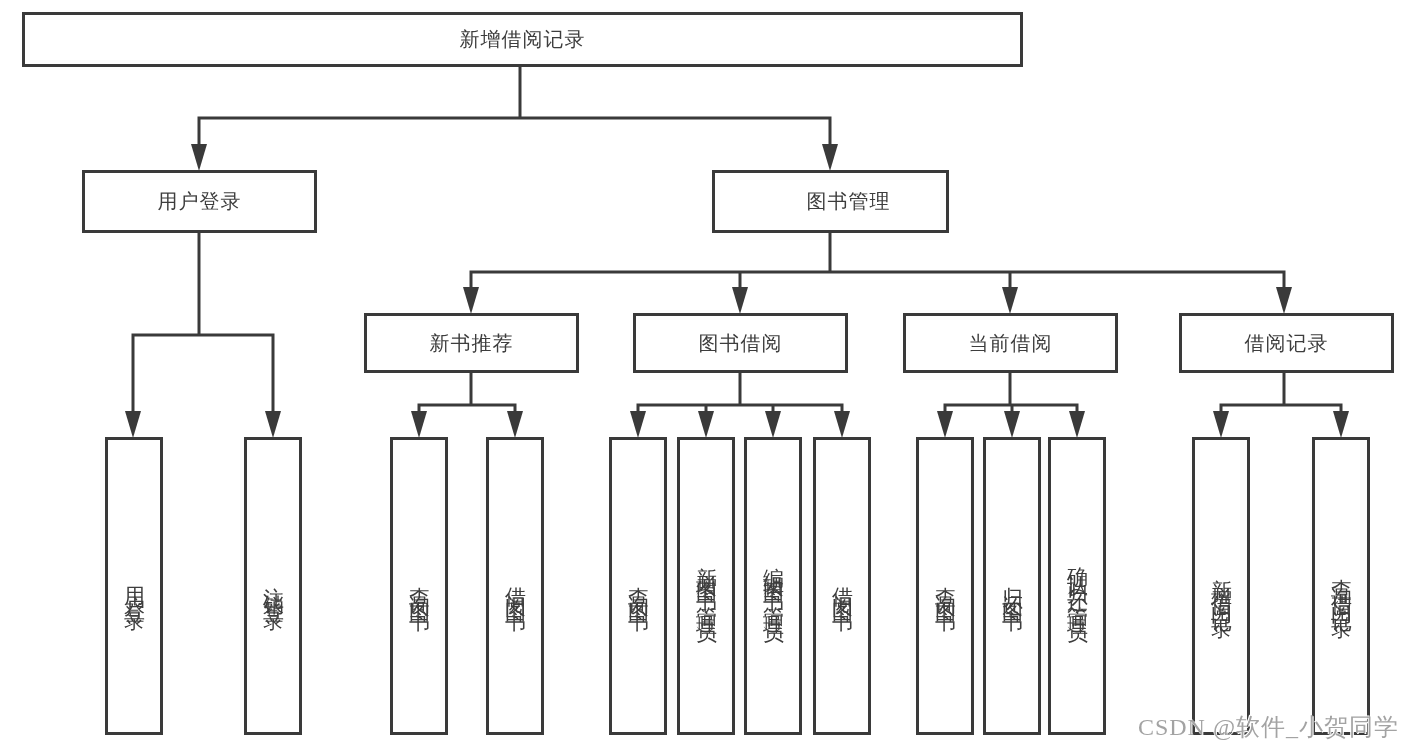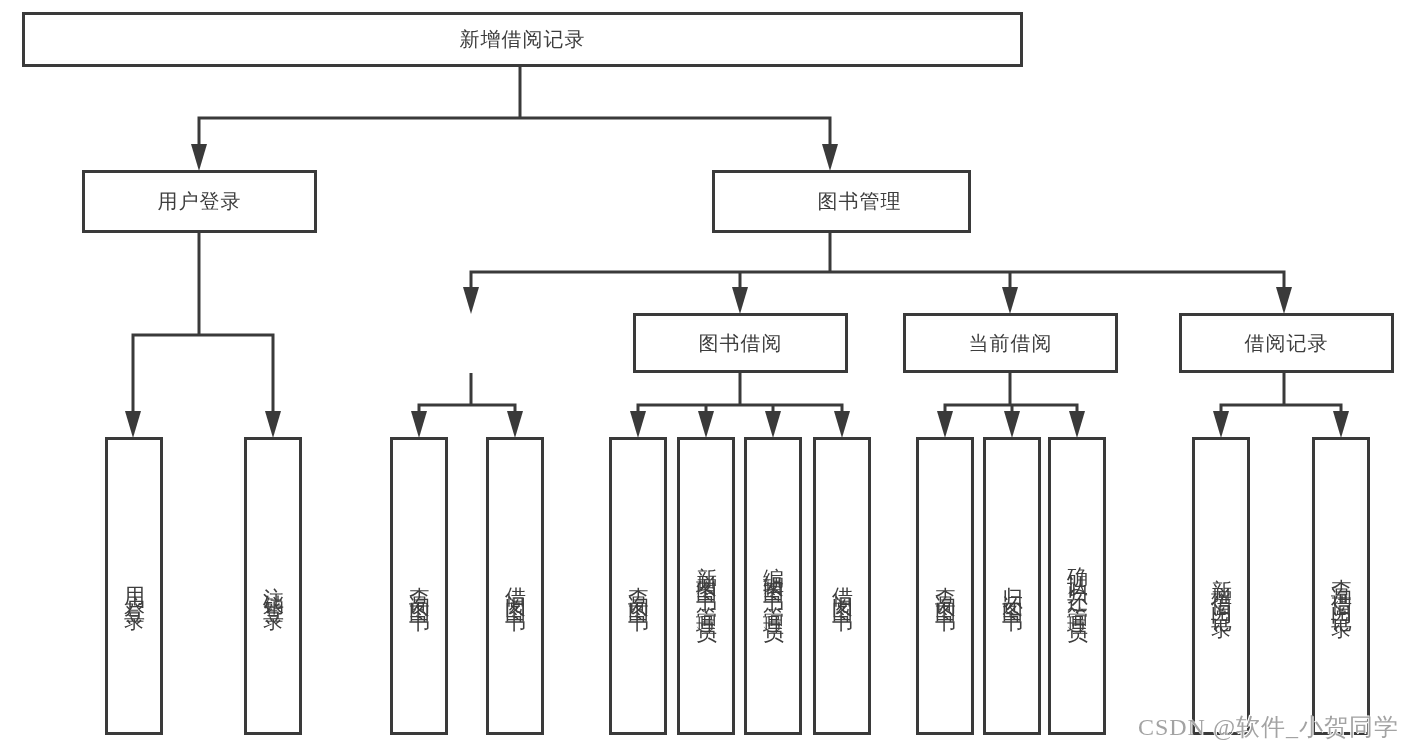--- a/index.html
+++ b/index.html
@@ -42,21 +42,21 @@
     text-orientation: mixed;
     font-size: 21px;
     letter-spacing: 8px;
     line-height: 1;
     white-space: nowrap;
   }
   
   .n-root   { left: 22px;  top: 12px;  width: 1001px; height: 55px; }
   
   .n-user   { left: 82px;  top: 170px; width: 235px;  height: 63px; }
-  .n-mgmt   { left: 712px; top: 170px; width: 259px;  height: 63px; padding-left: 36px; }
+  .n-mgmt   { left: 712px; top: 170px; width: 237px;  height: 63px; padding-left: 36px; }
   
   .n-l3     { top: 313px; width: 215px; height: 60px; }
   .n-newb   { left: 364px; }
   .n-bborr  { left: 633px; align-items: center; }
   .n-cborr  { left: 903px; }
   .n-brec   { left: 1179px; }
   
   .v-ul1 { left: 105px; }
   .v-ul2 { left: 244px; }
   .v-nb1 { left: 390px; }
@@ -156,20 +156,23 @@
     <span>新增借阅记录</span>
   </div>
 
   <div class="hbox n-user">
     <span>用户登录</span>
   </div>
   <div class="hbox n-mgmt">
     <span>图书管理</span>
   </div>
 
+  <div class="hbox n-l3 n-newb">
+    <span>新书推荐</span>
+  </div>
   <div class="hbox n-l3 n-bborr">
     <span>图书借阅</span>
   </div>
   <div class="hbox n-l3 n-cborr">
     <span>当前借阅</span>
   </div>
   <div class="hbox n-l3 n-brec">
     <span>借阅记录</span>
   </div>
 

